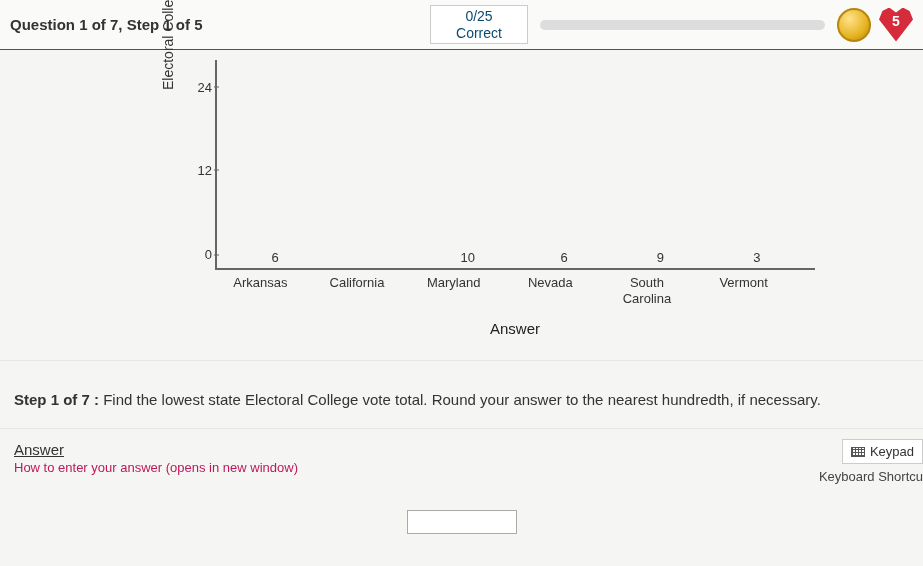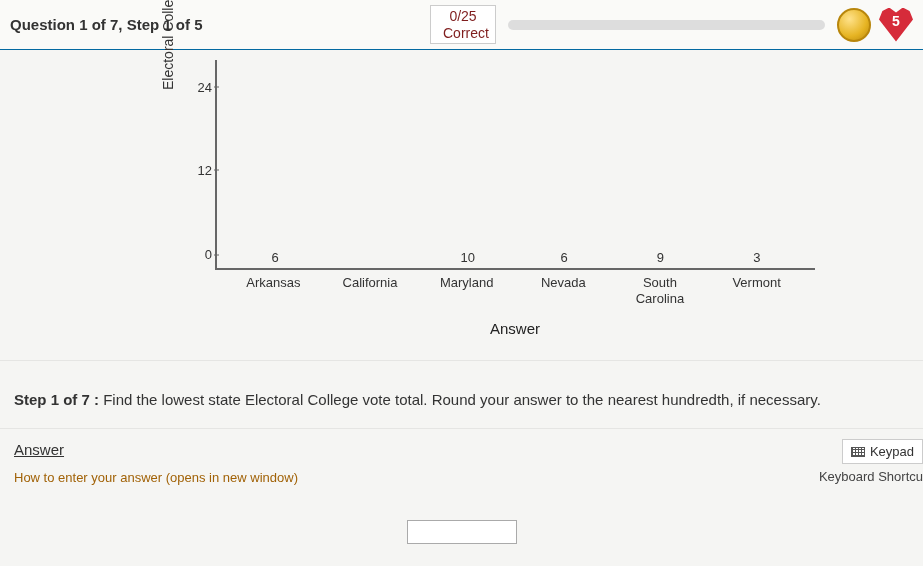--- a/index.html
+++ b/index.html
@@ -26,22 +26,22 @@
       flex: 0 0 auto;
       width: 420px;
     }
     .correct-box {
       text-align: center;
       font-size: 14px;
       line-height: 1.2;
       padding: 2px 12px;
       border: 1px solid #ccc;
       background: #fff;
-      color: #7f1d1d;
-      width: 66px;
+      color: #0c4a6e;
+      width: 98px;
     }
     .progress-wrap {
       flex: 1;
       margin: 0 12px;
     }
     .progress {
       height: 10px;
       background: #ddd;
       border-radius: 5px;
       position: relative;
@@ -124,21 +124,21 @@
     .bar-val {
       position: absolute;
       top: -18px;
       width: 100%;
       text-align: center;
       font-size: 13px;
       color: #333;
     }
     .xlabels {
       position: absolute;
-      left: 215px;
+      left: 202px;
       top: 225px;
       width: 600px;
       display: flex;
       justify-content: space-around;
       padding: 0 10px;
     }
     .xlabel {
       width: 80px;
       text-align: center;
       font-size: 13px;
@@ -163,21 +163,21 @@
       margin-top: 10px;
     }
     .step-text b { font-weight: bold; }
 
     .answer-section {
       border-top: 1px solid #e5e5e3;
       padding: 12px 14px 0 14px;
       position: relative;
     }
     .answer-head { font-size: 15px; color:#333; font-weight: normal; text-decoration: underline; }
-    .answer-sub { font-size: 13px; color:#a16207; margin-top:12px; }
+    .answer-sub { font-size: 13px; color:#be185d; margin-top:2px; }
     .keypad-btn {
       position: absolute;
       right: 0; top: 10px;
       background: #fff;
       border:1px solid #ccc;
       padding: 4px 8px;
       font-size: 13px;
       display:flex; align-items:center; gap:5px;
       color:#333;
       justify-content:flex-end;

